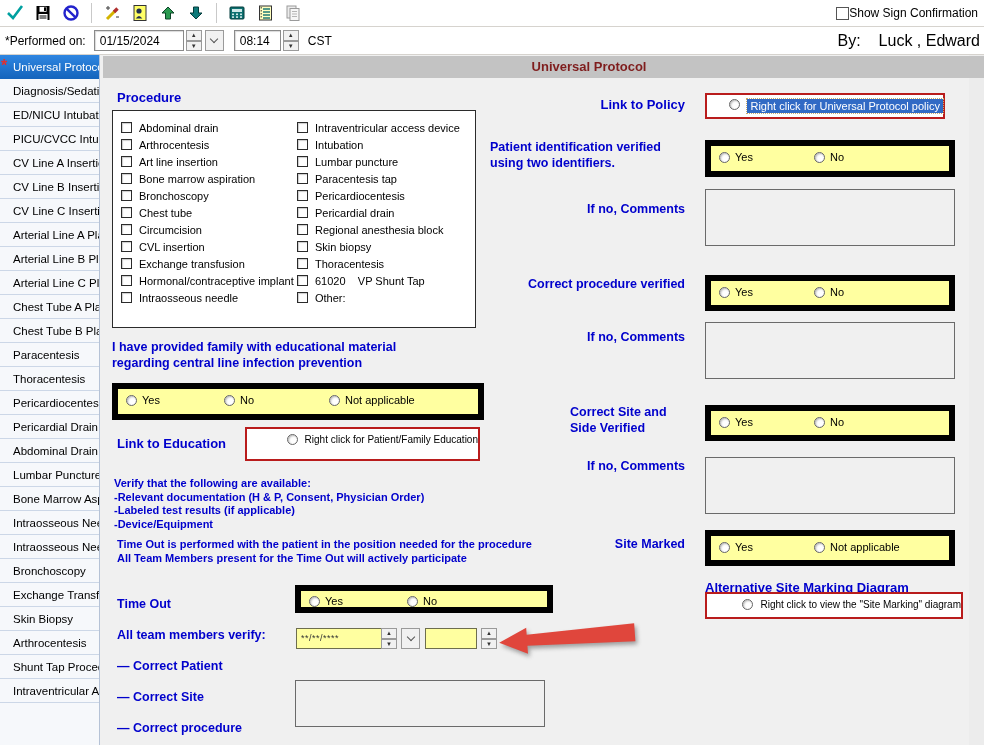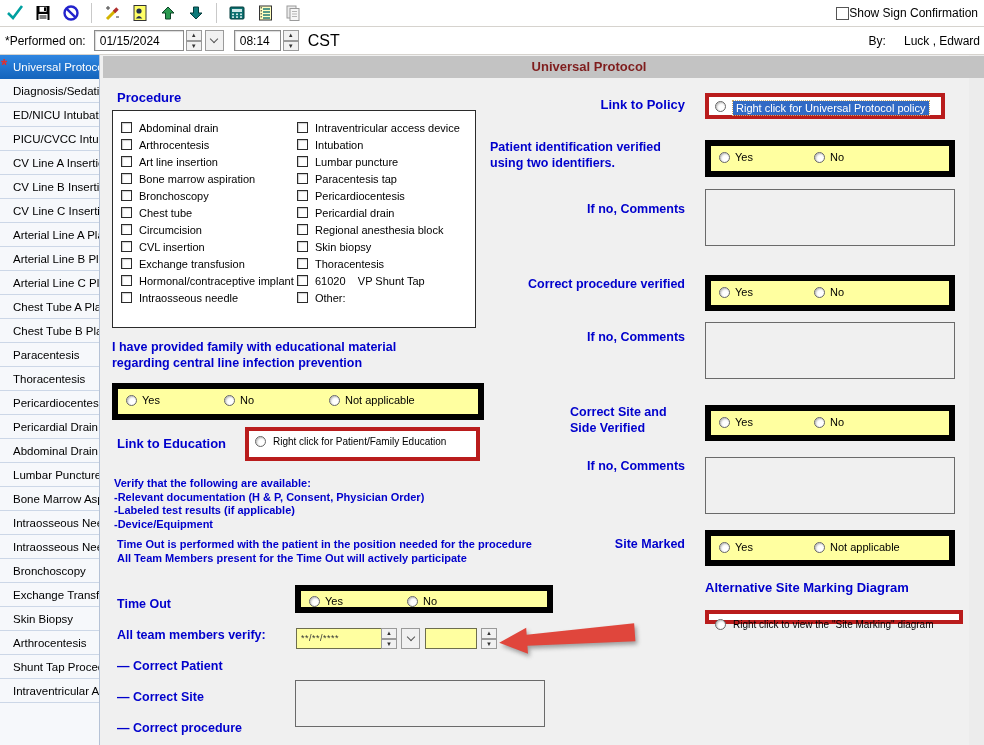--- a/index.html
+++ b/index.html
@@ -24,22 +24,22 @@
          display:flex; align-items:center; padding-left:5px; box-shadow:inset 1px 1px 1px rgba(0,0,0,.15); }
   .date-inp { width:90px; margin-left:8px; }
   .time-inp { width:47px; margin-left:10px; }
   .spin { width:16px; height:21px; display:flex; flex-direction:column; margin-left:2px; }
   .spin i { flex:1; font-style:normal; background:#f1f1f1; border:1px solid #9a9a9a; font-size:6px;
             line-height:8px; text-align:center; color:#333; }
   .combo { width:19px; height:21px; background:#f1f1f1; border:1px solid #9a9a9a; margin-left:3px;
            display:flex; align-items:center; justify-content:center; }
   .chev { width:6px; height:6px; border-right:1.6px solid #555; border-bottom:1.6px solid #555;
           transform:rotate(45deg); margin-top:-3px; }
-  .tz { font-size:16px; margin-left:9px; }
-  .by-wrap { margin-left:auto; display:flex; gap:18px; padding-right:4px; font-size:12px; }
+  .tz { font-size:12px; margin-left:9px; }
+  .by-wrap { margin-left:auto; display:flex; gap:18px; padding-right:4px; font-size:16px; }
 
   
   .sidebar { position:absolute; left:0; top:55px; width:100px; height:690px; background:#f6f8fb;
              border-right:1px solid #b5c2d6; overflow:hidden; }
   .nav-item { position:relative; height:24px; line-height:24px; font-size:11.5px; color:#000;
               padding-left:13px; border-bottom:1px solid #ccd7e7; white-space:nowrap; overflow:hidden; }
   .nav-item.selected { background:linear-gradient(#2f86e1,#1565bd); color:#fff; border-bottom-color:#1565bd; }
   .nav-icon { display:none; position:absolute; left:1px; top:-1px; color:#e03030; font-weight:bold;
               font-size:16px; }
   .nav-item.selected .nav-icon { display:block; }
@@ -52,22 +52,22 @@
   
   .titlebar { position:absolute; left:103px; top:56px; width:956px; height:22px; background:#c3c3c3;
               text-align:center; line-height:22px; font-size:13px; font-weight:bold; color:#7f1d1d;padding-left:16px; }
   .bluehead { position:absolute; color:#0000cc; font-weight:bold; font-size:13px; }
   .bluelabel { position:absolute; color:#0000cc; font-weight:bold; font-size:12.5px; line-height:16px; white-space:pre-line; }
   .right-align { text-align:right; }
   .smallblue { position:absolute; color:#0000cc; font-weight:bold; font-size:11px; line-height:13.5px; }
   .ybox { position:absolute; background:#ffffa0; border:6px solid #000000; display:flex;
           align-items:flex-start; padding:5px 0 0 8px; }
   .gbox { position:absolute; background:#f0f0f0; border:1px solid #6a6a6a; }
-  .wbox { position:absolute; background:#ffffff; border:4px solid #b91c1c; display:flex;
-          align-items:flex-start; padding:5px 0 0 6px; gap:7px; }
+  .wbox { position:absolute; background:#ffffff; border:2px solid #b91c1c; display:flex;
+          align-items:flex-start; padding:5px 0 0 6px; gap:7px;justify-content:flex-end; }
   .radio { width:11px; height:11px; min-width:11px; border:1px solid #666; border-radius:50%;
            background:#fff; box-shadow:inset 1px 1px 2px rgba(0,0,0,.28); }
   .radio-opt { display:flex; align-items:center; gap:5px; font-size:11px; color:#000; }
   .o1 { width:95px; } .o1w { width:98px; } .o2 { width:105px; }
   .wbox .txt { font-size:10px; color:#000; }
   .sel-txt { font-size:11px; color:#fff; background:#316ac5; padding:1px 3px;
              outline:1px dotted #caa96a; }
 
   
   .proc-box { position:absolute; left:112px; top:110px; width:364px; height:218px; background:#fff;
@@ -601,18 +601,18 @@
         <span class="radio"></span>
         <span>Yes</span>
       </span>
     <span class="radio-opt">
         <span class="radio"></span>
         <span>Not applicable</span>
       </span>
   </div>
 
   <div class="bluehead" style="left:705px; top:580px;">Alternative Site Marking Diagram</div>
-  <div class="wbox" style="left:705px; top:610px; width:258px; height:14px; padding-top:5px;">
+  <div class="wbox" style="left:705px; top:592px; width:258px; height:27px; padding-top:5px;">
     <span class="radio"></span>
     <span class="txt">Right click to view the "Site Marking" diagram</span>
   </div>
 
 </div>
 
 </body></html>

